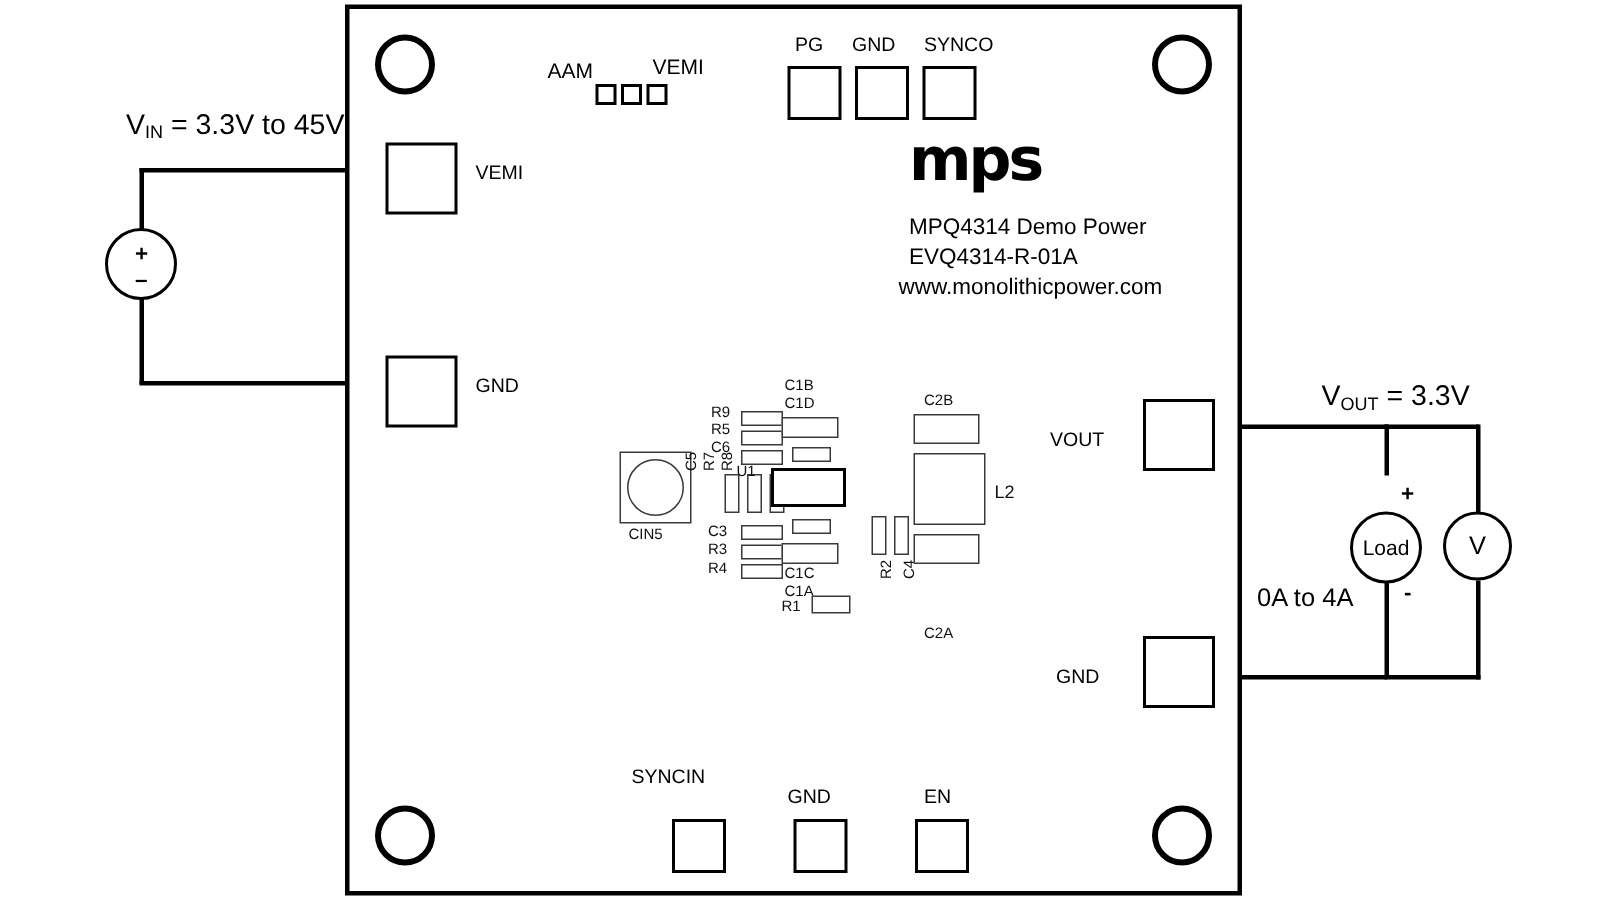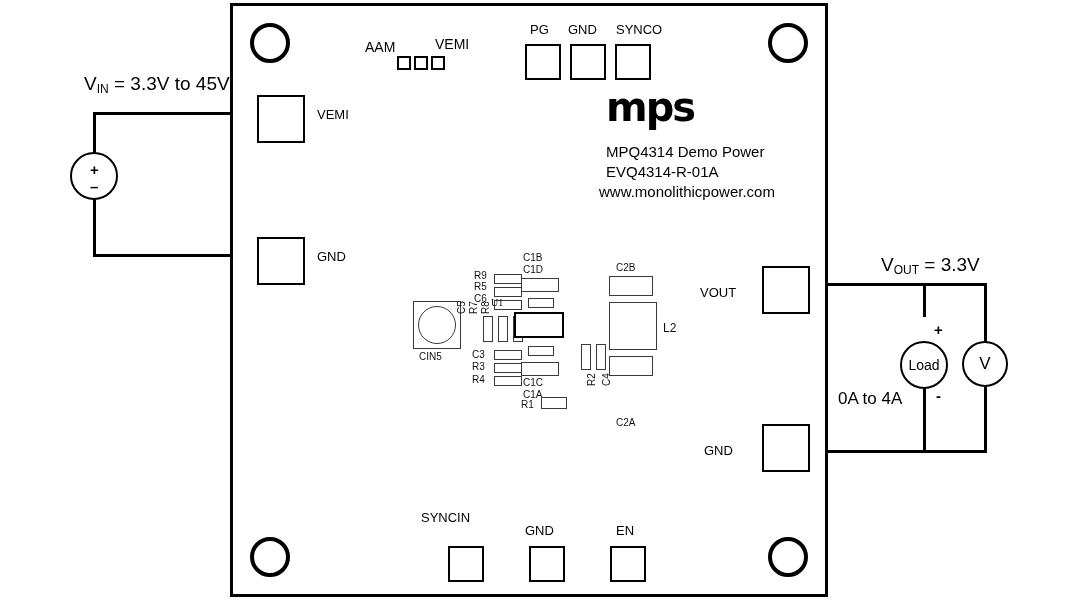--- a/index.html
+++ b/index.html
@@ -142,21 +142,21 @@
     <div class="clbl" style="left:239px;top:356px;">R3</div>
 
     <div class="comp" style="left:261px;top:370px;width:28px;height:10px;"></div>
     <div class="clbl" style="left:239px;top:369px;">R4</div>
 
     <div class="clbl" style="left:290px;top:247px;">C1B</div>
     <div class="clbl" style="left:290px;top:259px;">C1D</div>
     <div class="comp" style="left:288px;top:272px;width:38px;height:14px;"></div>
     <div class="comp" style="left:295px;top:292px;width:26px;height:10px;"></div>
 
-    <div class="clbl" style="left:258px;top:292px;font-family:Liberation Serif, serif;">U1</div>
+    <div class="clbl" style="left:258px;top:304px;">U1</div>
     <div class="comp ic" style="left:281px;top:306px;width:50px;height:26px;"></div>
 
     <div class="comp" style="left:295px;top:340px;width:26px;height:10px;"></div>
     <div class="comp" style="left:288px;top:356px;width:38px;height:14px;"></div>
     <div class="clbl" style="left:290px;top:372px;text-align:right;">C1C</div>
     <div class="clbl" style="left:290px;top:384px;">C1A</div>
 
     <div class="clbl" style="left:288px;top:394px;">R1</div>
     <div class="comp" style="left:308px;top:391px;width:26px;height:12px;"></div>
 

